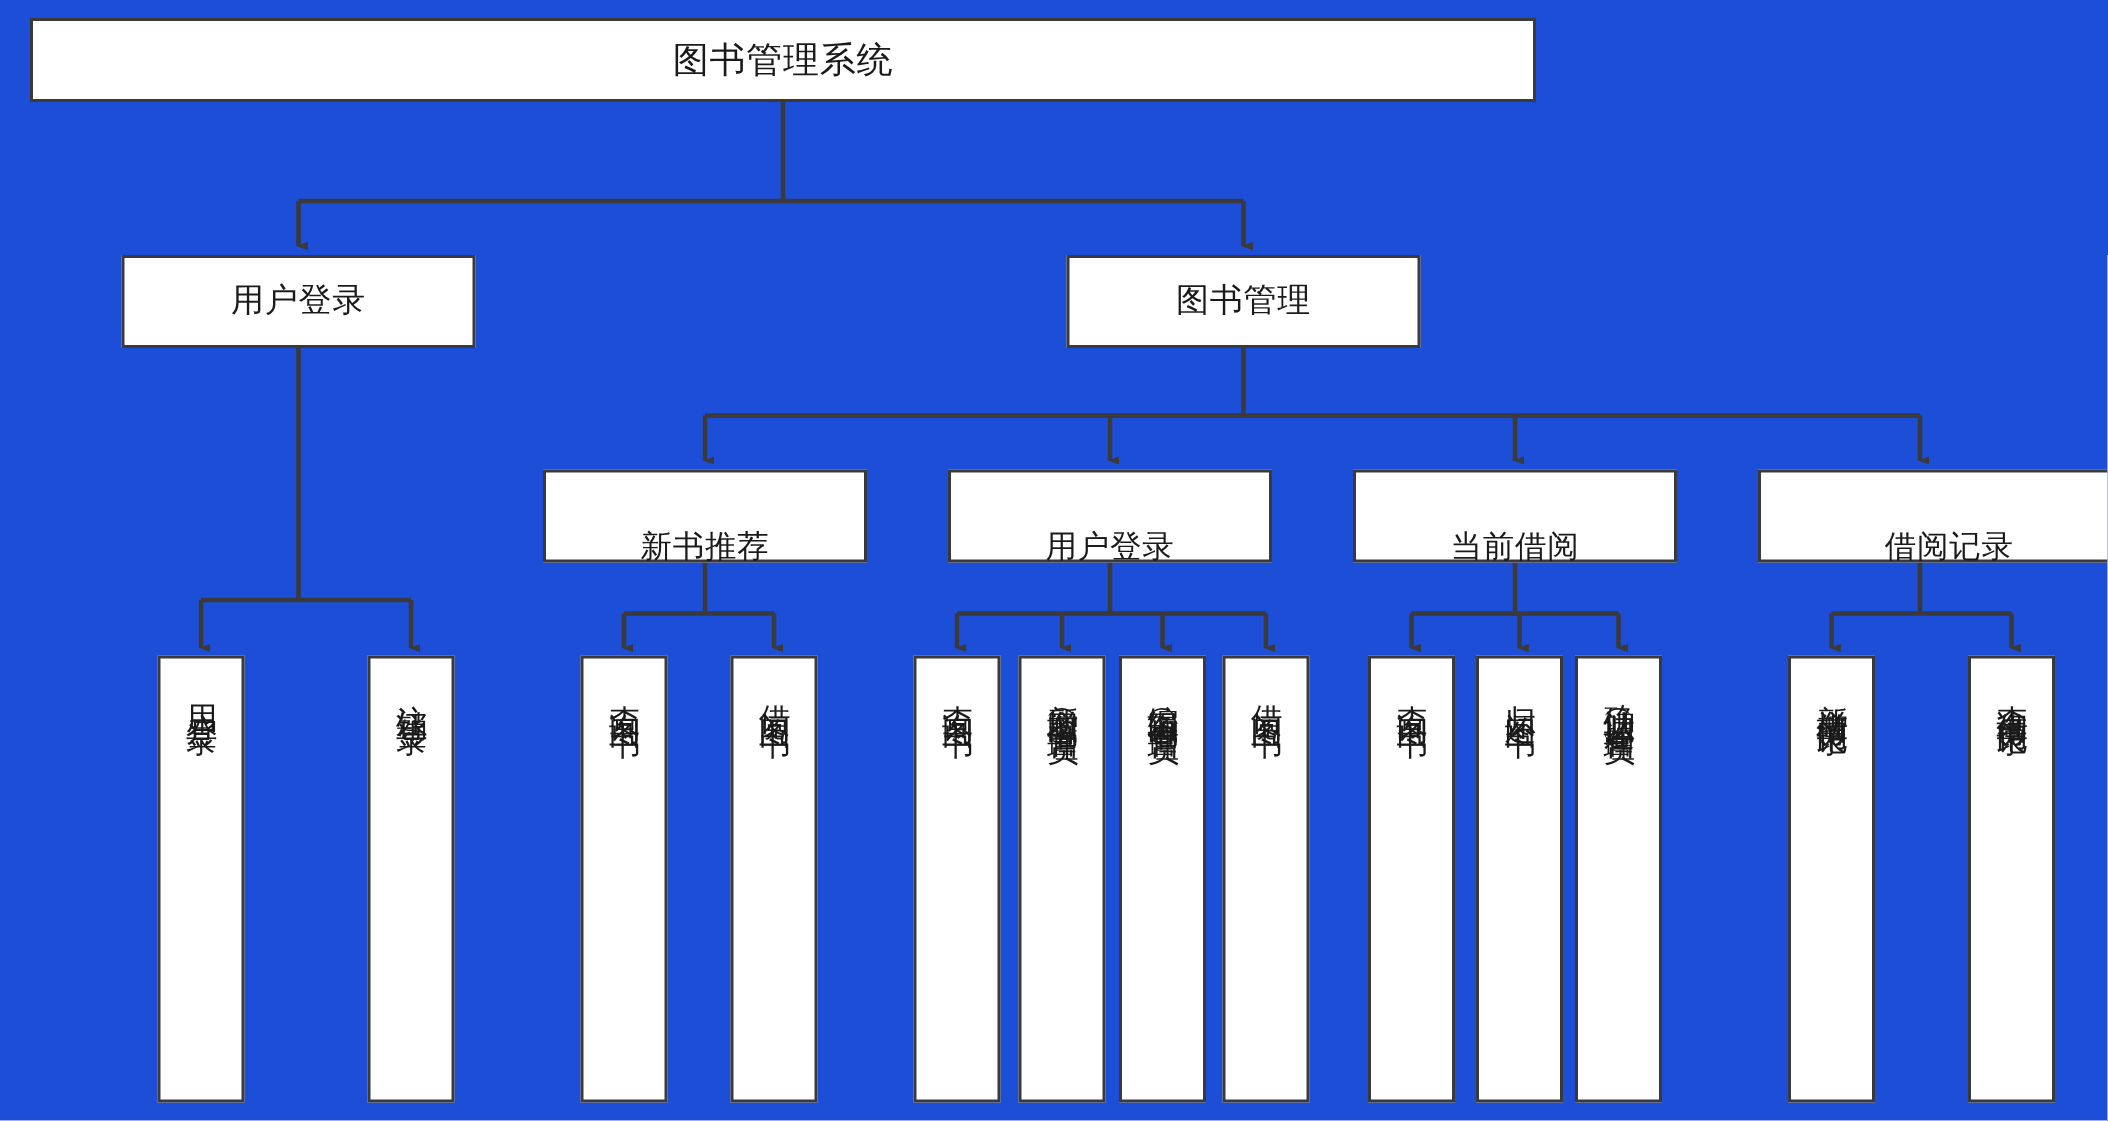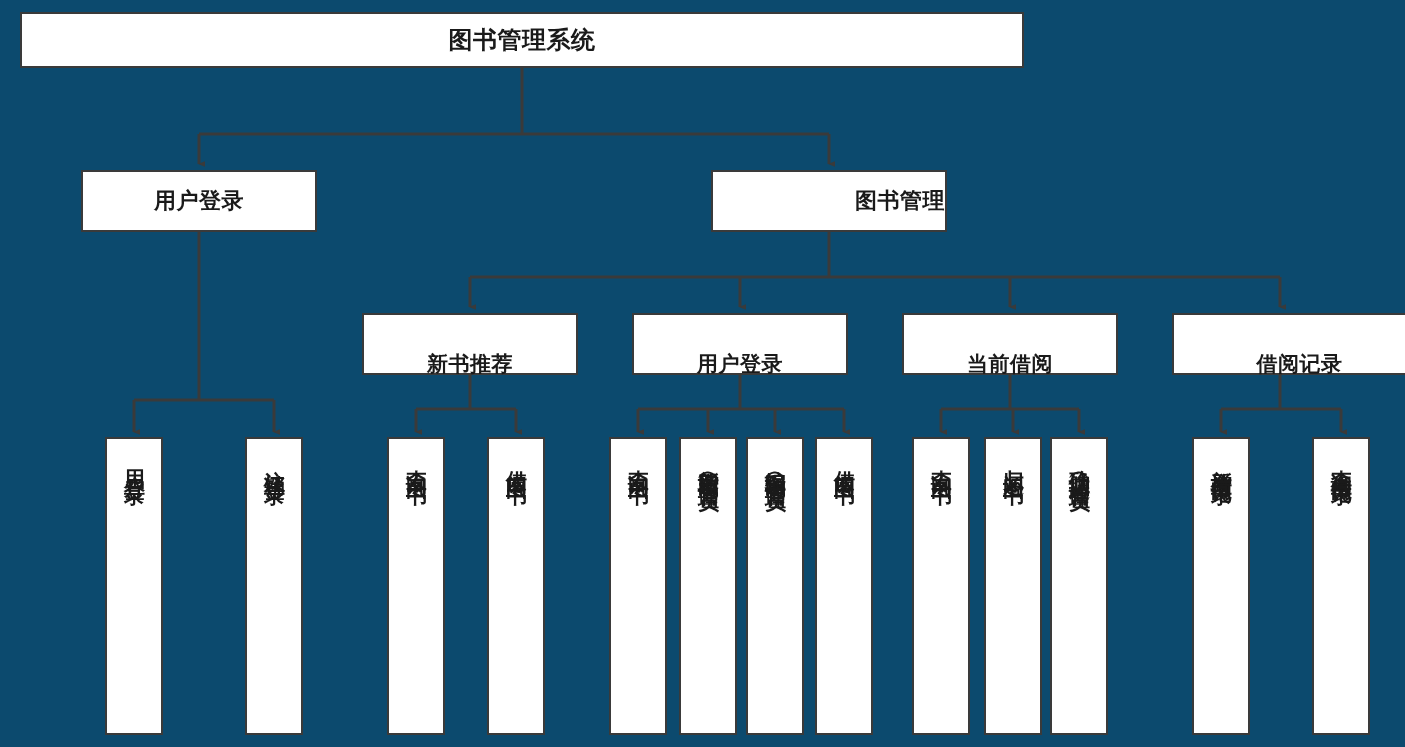--- a/index.html
+++ b/index.html
@@ -5,23 +5,22 @@
 <style>
   html,body{margin:0;padding:0;background:#ffffff;}
   body{
     font-family:"DejaVu Sans","Liberation Sans",sans-serif;
     -webkit-font-smoothing:antialiased;
   }
   #canvas{
     position:relative;
     width:1405px;
     height:747px;
-    background:#0c4a6e;
+    background:#1d4ed8;
     overflow:hidden;
-    font-weight:bold;
   }
   svg#edges{
     position:absolute;
     left:0; top:0;
     width:1405px;
     height:747px;
     pointer-events:none;
   }
   .node{
     position:absolute;
@@ -127,21 +126,21 @@
     </g>
   </svg>
 
   <div class="node h-root" style="left: 20px; top: 12px; width: 1004px; height: 56px;">
     <span class="lbl">图书管理系统</span>
   </div>
 
   <div class="node h-lvl2" style="left: 81px; top: 170px; width: 236px; height: 62px;">
     <span class="lbl">用户登录</span>
   </div>
-  <div class="node h-lvl2" style="left: 711px; top: 170px; width: 236px; height: 62px; justify-content: flex-end;">
+  <div class="node h-lvl2" style="left: 711px; top: 170px; width: 236px; height: 62px;">
     <span class="lbl">图书管理</span>
   </div>
 
   <div class="node h-lvl3" style="left: 362px; top: 313px; width: 216px; height: 62px;">
     <span class="lbl">新书推荐</span>
   </div>
   <div class="node h-lvl3" style="left: 632px; top: 313px; width: 216px; height: 62px;">
     <span class="lbl">用户登录</span>
   </div>
   <div class="node h-lvl3" style="left: 902px; top: 313px; width: 216px; height: 62px;">

